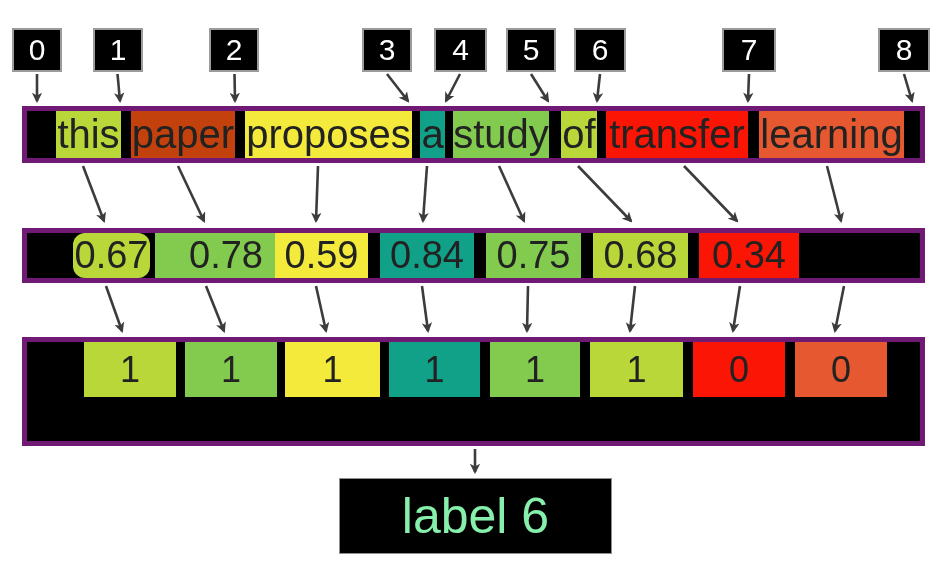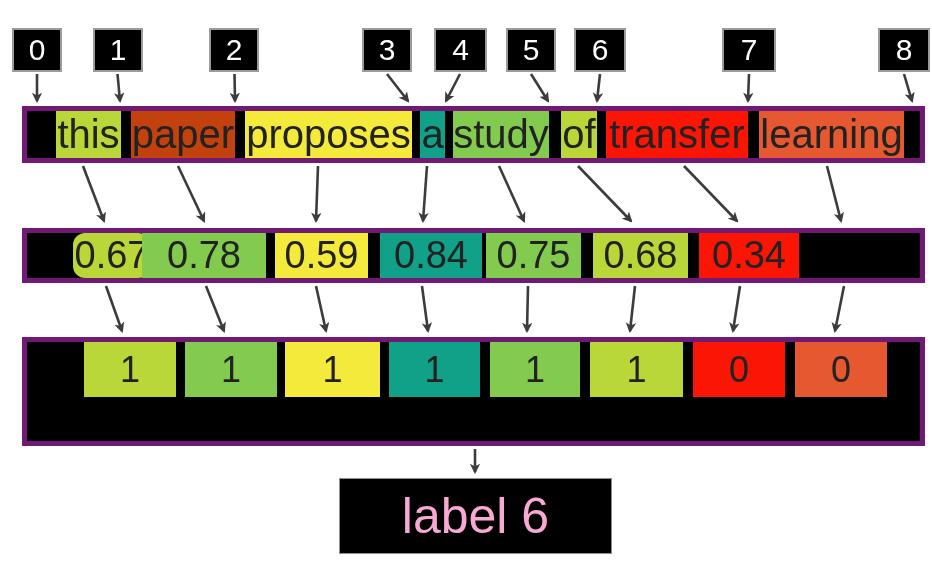--- a/index.html
+++ b/index.html
@@ -37,21 +37,21 @@
   .seg-score{font-size:38px;}
   .bin{
     position:absolute;top:0;height:55px;
     display:flex;align-items:center;justify-content:center;
     color:#222;font-size:36px;
   }
 
   .label-box{
     position:absolute;left:339px;top:478px;width:273px;height:76px;
     background:#000;border:1px solid #8f8f8f;box-sizing:border-box;
-    color:#f9a8d4;font-size:50px;
+    color:#86efac;font-size:50px;
     display:flex;align-items:center;justify-content:center;
   }
 </style>
 </head>
 <body>
 
 <div class="canvas">
 
   <svg class="arrows" viewBox="0 0 932 567">
     <defs>
@@ -111,23 +111,23 @@
     <div class="seg" style="left: 218px; width: 167px; background-color: rgb(243, 234, 60);">proposes</div>
     <div class="seg" style="left: 393px; width: 25px; background-color: rgb(17, 161, 137);">a</div>
     <div class="seg" style="left: 426px; width: 96px; background-color: rgb(130, 203, 78);">study</div>
     <div class="seg" style="left: 534px; width: 36px; background-color: rgb(185, 215, 56);">of</div>
     <div class="seg" style="left: 579px; width: 142px; background-color: rgb(250, 21, 5);">transfer</div>
     <div class="seg" style="left: 732px; width: 145px; background-color: rgb(230, 88, 47);">learning</div>
   </div>
 
   <div class="bar bar-scores">
     <div class="seg seg-score" style="left: 46px; width: 77px; background-color: rgb(185, 215, 56); border-radius: 12px;">0.67</div>
-    <div class="seg seg-score" style="left: 115px; width: 124px; background-color: rgb(130, 203, 78);">0.78</div>
+    <div class="seg seg-score" style="left: 128px; width: 124px; background-color: rgb(130, 203, 78); padding-left: 9px;">0.78</div>
     <div class="seg seg-score" style="left: 248px; width: 93px; background-color: rgb(243, 234, 60);">0.59</div>
-    <div class="seg seg-score" style="left: 353px; width: 102px; background-color: rgb(17, 161, 137);">0.84</div>
+    <div class="seg seg-score" style="left: 353px; width: 94px; background-color: rgb(17, 161, 137);">0.84</div>
     <div class="seg seg-score" style="left: 459px; width: 95px; background-color: rgb(130, 203, 78);">0.75</div>
     <div class="seg seg-score" style="left: 566px; width: 95px; background-color: rgb(185, 215, 56);">0.68</div>
     <div class="seg seg-score" style="left: 672px; width: 100px; background-color: rgb(250, 21, 5);">0.34</div>
   </div>
 
   <div class="bar bar-binary">
     <div class="bin" style="left: 57px; width: 92px; background-color: rgb(185, 215, 56);">1</div>
     <div class="bin" style="left: 158px; width: 92px; background-color: rgb(130, 203, 78);">1</div>
     <div class="bin" style="left: 258px; width: 95px; background-color: rgb(243, 234, 60);">1</div>
     <div class="bin" style="left: 362px; width: 91px; background-color: rgb(17, 161, 137);">1</div>

